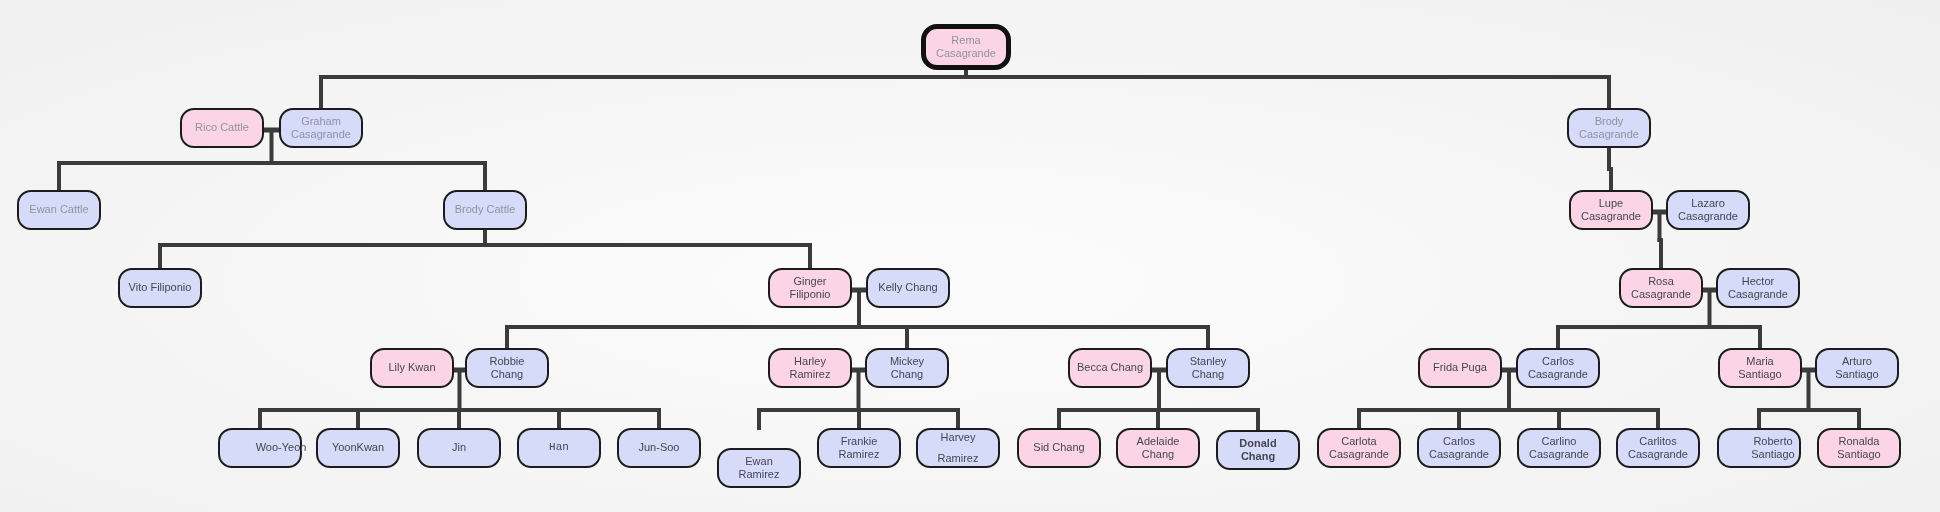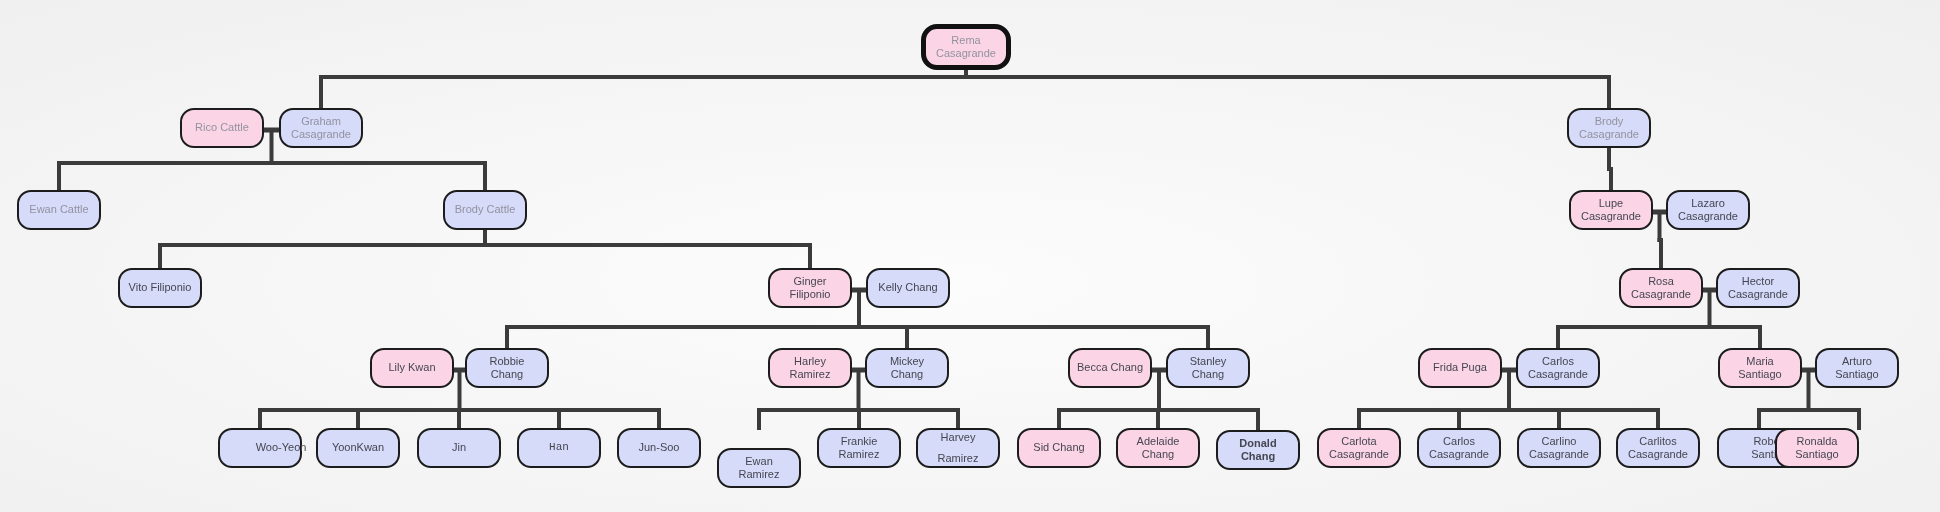--- a/index.html
+++ b/index.html
@@ -228,17 +228,17 @@
       <div class="nline">Casagrande</div>
     </div>
     <div class="node blue" style="left: 1616px; top: 428px;">
       <div class="nline">Carlitos</div>
       <div class="nline">Casagrande</div>
     </div>
     <div class="node blue" style="left: 1717px; top: 428px; padding-left: 28px;">
       <div class="nline">Roberto</div>
       <div class="nline">Santiago</div>
     </div>
-    <div class="node pink" style="left: 1775px; top: 428px;">
+    <div class="node pink" style="left: 1817px; top: 428px;">
       <div class="nline">Ronalda</div>
       <div class="nline">Santiago</div>
     </div>
   </div>
 
 </body></html>

